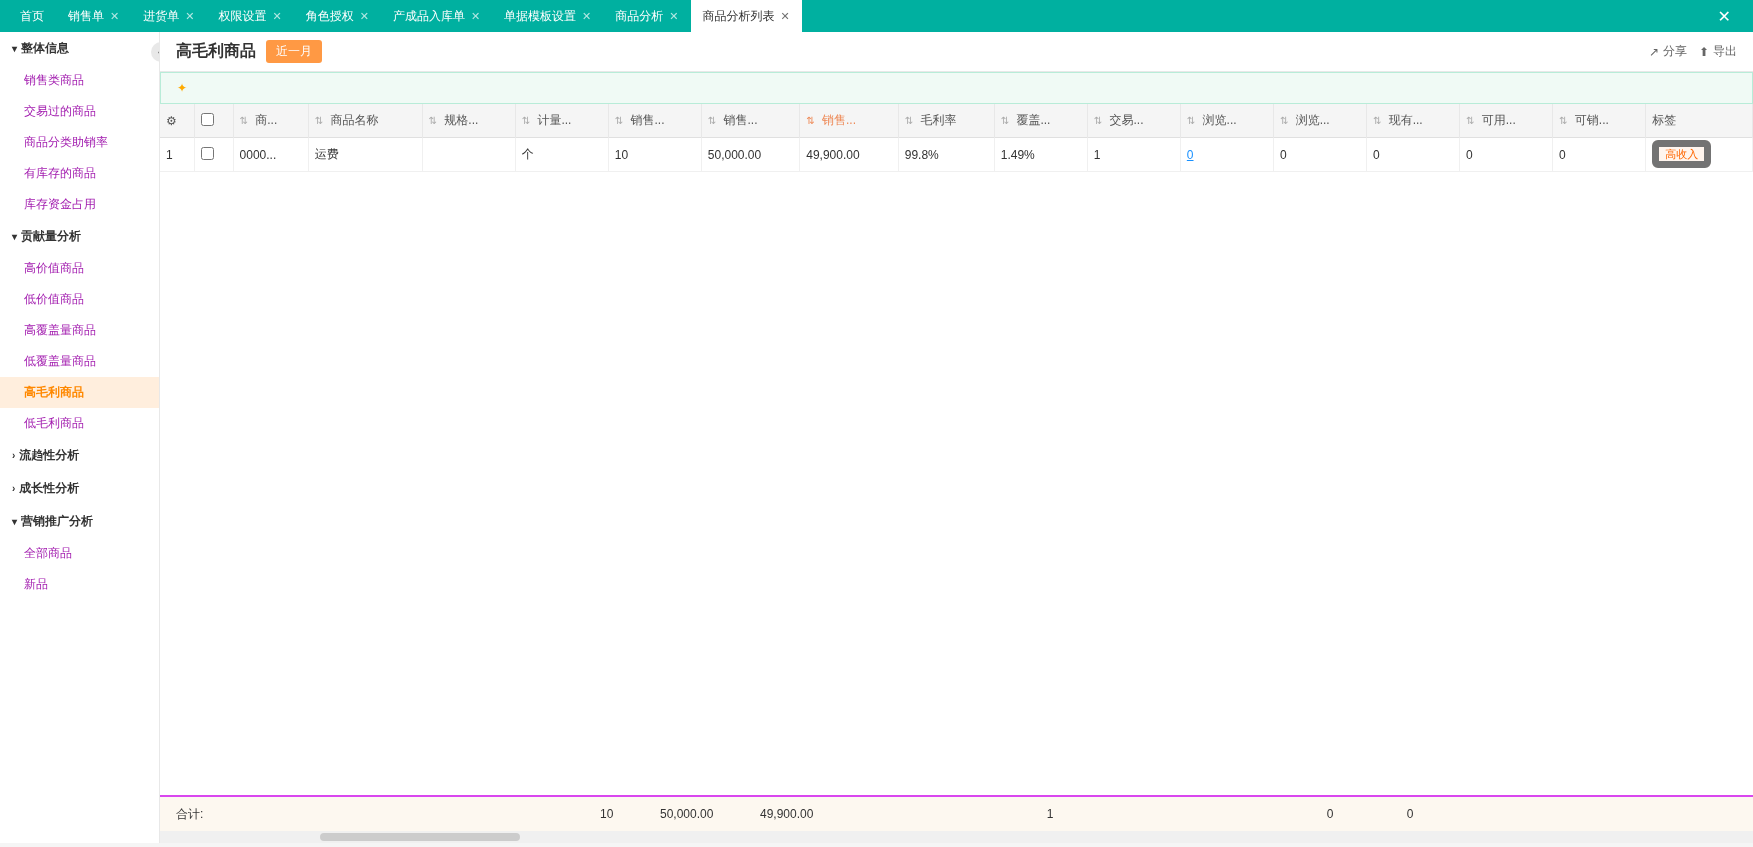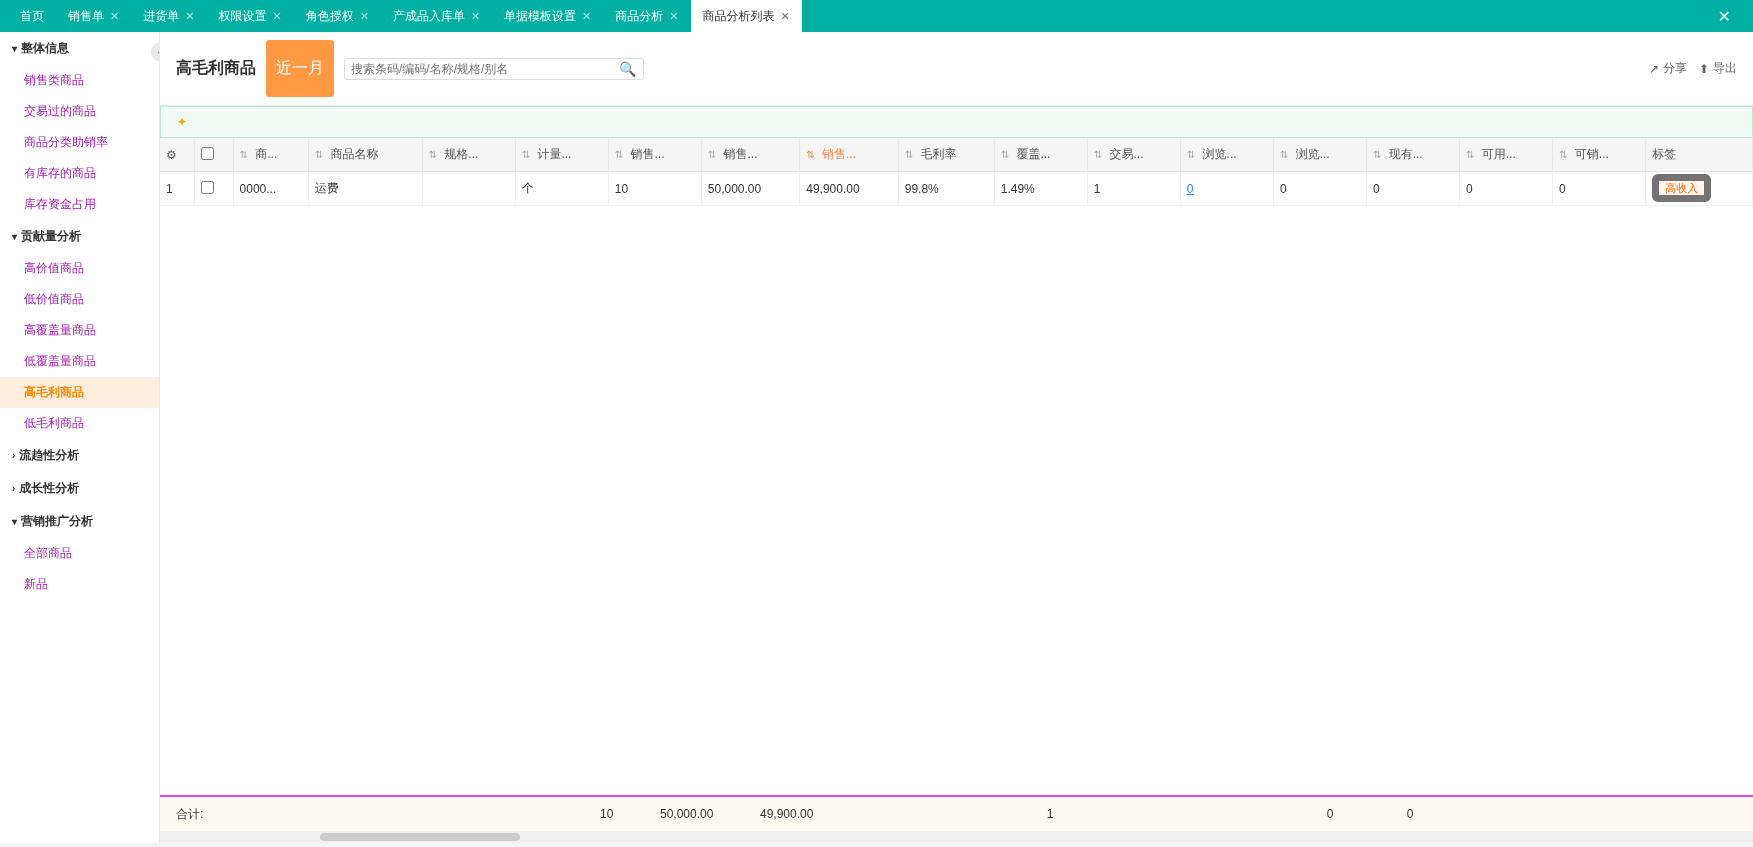--- a/index.html
+++ b/index.html
@@ -102,24 +102,24 @@
     }
     .content-title {
       font-size: 16px;
       font-weight: bold;
       color: #333;
     }
     .filter-btn {
       background: #ff9944;
       color: #fff;
       border: none;
-      padding: 18px 10px;
+      padding: 3px 10px;
       border-radius: 3px;
       cursor: pointer;
-      font-size: 16px;
+      font-size: 12px;
     }
     .search-box {
       display: flex;
       align-items: center;
       border: 1px solid #ddd;
       border-radius: 3px;
       padding: 2px 6px;
       flex: 1;
       max-width: 300px;
     }
@@ -360,24 +360,20 @@
       <div class="sidebar-item">
         <span>新品</span>
       </div>
     </div>
 
     <div class="content-area">
 
       <div class="content-header">
         <span class="content-title">高毛利商品</span>
         <button class="filter-btn">近一月</button>
-        <div class="search-box">
-          <input type="text" placeholder="搜索条码/编码/名称/规格/别名" style="">
-          <span class="search-icon">🔍</span>
-        </div>
         <div class="header-actions">
           <div class="action-btn">
             <span>↗</span>
             <span>分享</span>
           </div>
           <div class="action-btn">
             <span>⬆</span>
             <span>导出</span>
           </div>
         </div>

